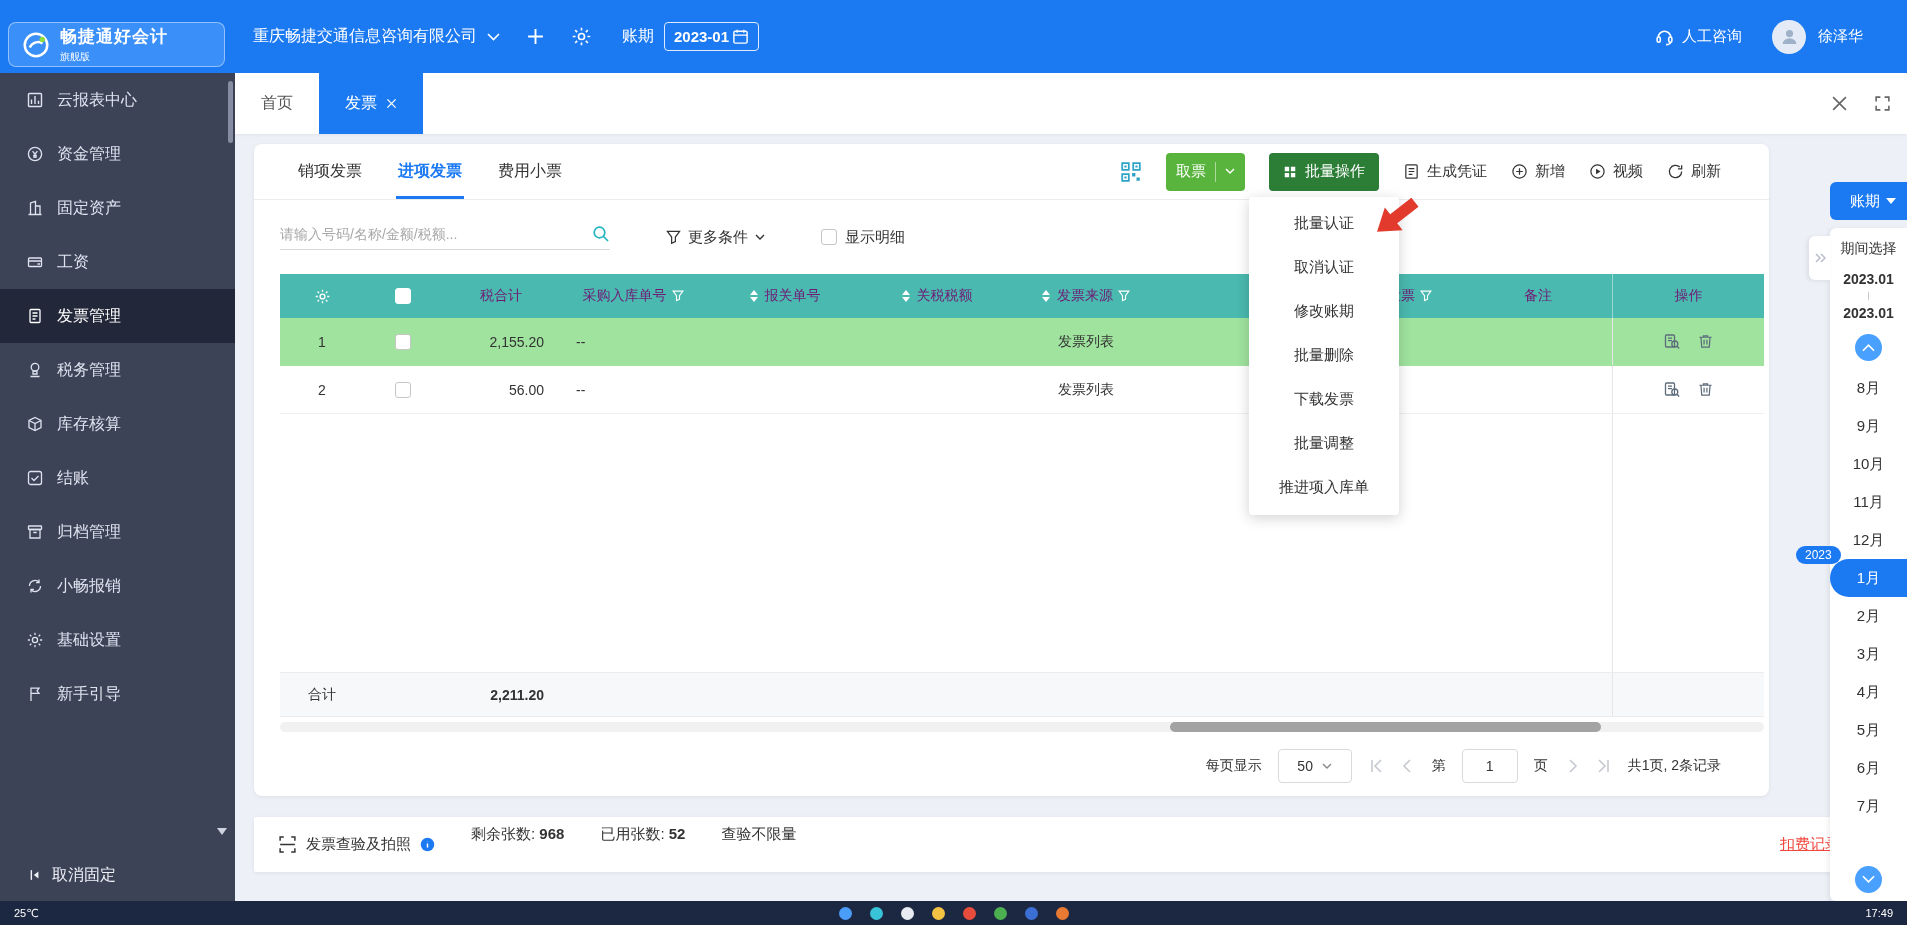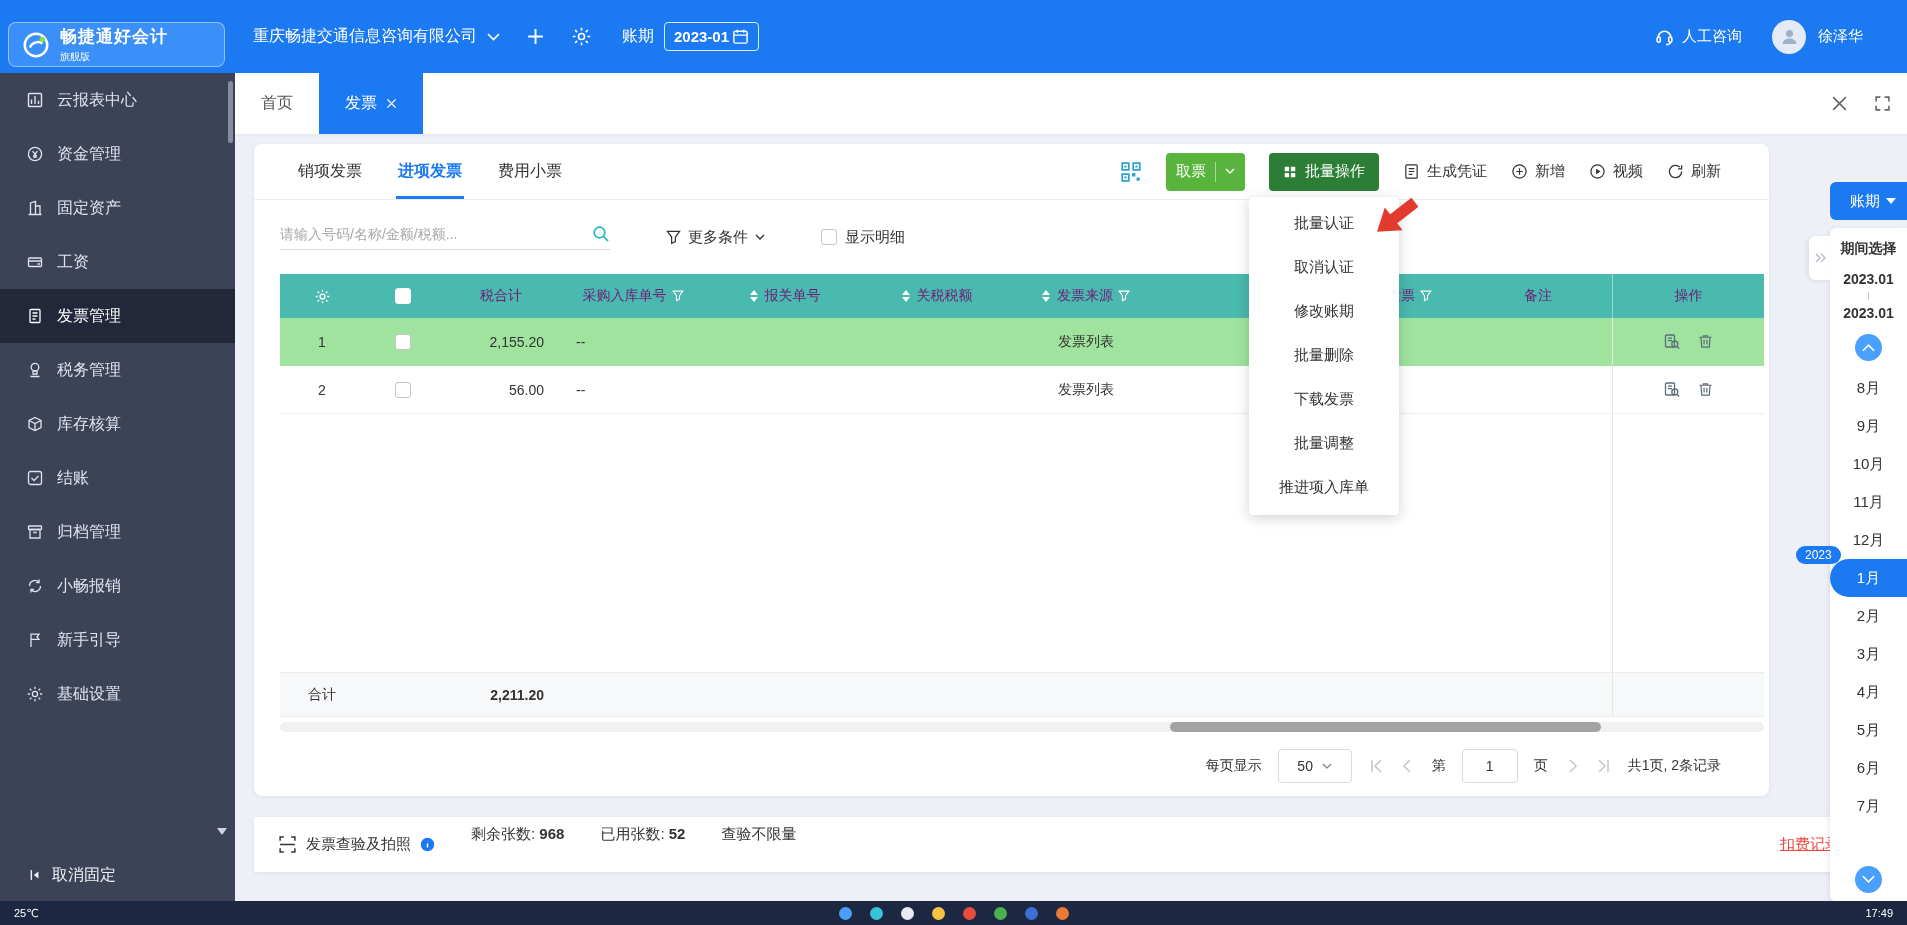--- a/index.html
+++ b/index.html
@@ -109,21 +109,21 @@
 .mf-right{margin-left:auto;display:flex;align-items:center;gap:20px}
 .link-red{color:#f0483e;text-decoration:underline}
 .link-blue{color:#1b79f2;text-decoration:underline}
 
 
 .period-rail{width:77px;flex:0 0 auto;display:flex;flex-direction:column;position:relative}
 .period-btn{margin-top:48px;margin-left:auto;width:86px;height:38px;background:#1b79f2;color:#fff;border-radius:6px 0 0 6px;display:flex;align-items:center;justify-content:center;gap:6px;font-size:15px}
 .caret-dn{width:0;height:0;border-left:5px solid transparent;border-right:5px solid transparent;border-top:6px solid #fff}
 .period-panel{flex:1;margin-top:8px;background:#fff;border-radius:6px 0 0 6px;box-shadow:-2px 1px 5px rgba(0,0,0,.07);position:relative;display:flex;flex-direction:column;align-items:center;padding-top:8px}
 .collapse-tab{position:absolute;left:-21px;top:8px;width:21px;height:44px;background:#fff;border-radius:6px 0 0 6px;box-shadow:-2px 1px 4px rgba(0,0,0,.08);display:flex;align-items:center;justify-content:center;color:#b7bdc9}
-.pp-title{font-size:14px;font-weight:bold;color:#333;margin:4px 0 10px}
+.pp-title{font-size:14px;font-weight:normal;color:#333;margin:4px 0 10px}
 .pp-date{font-size:14px;font-weight:bold;color:#333;line-height:22px}
 .pp-sep{width:1px;height:8px;background:#c9c9c9;margin:2px 0}
 .circle-btn{width:27px;height:27px;border-radius:50%;background:#4aa0fe;display:flex;align-items:center;justify-content:center;margin:10px 0 8px}
 .months{width:100%;display:flex;flex-direction:column}
 .month{height:38px;display:flex;align-items:center;justify-content:center;font-size:15px;color:#333;position:relative}
 .month.sel{background:#1b79f2;color:#fff;border-radius:19px 0 0 19px}
 .year-badge{position:absolute;left:-34px;top:-13px;background:#1b79f2;color:#fff;font-size:12px;padding:2px 9px;border-radius:10px;z-index:3}
 .circle-btn.bottom{margin:auto 0 8px}
 
 
@@ -293,33 +293,33 @@
             <svg width="18" height="18" viewBox="0 0 18 18" fill="none" stroke="currentColor" stroke-width="1.3">
               <path d="M3.5 9a5.5 5.5 0 0 1 9.4-3.9M14.5 9a5.5 5.5 0 0 1-9.4 3.9"></path>
               <path d="M13 2.6v2.9h-2.9M5 15.4v-2.9h2.9"></path>
             </svg>
           </span>
         <span data-interactable="false">小畅报销</span>
       </div>
       <div class="side-item" data-interactable="true">
         <span data-interactable="false">
             <svg width="18" height="18" viewBox="0 0 18 18" fill="none" stroke="currentColor" stroke-width="1.3">
-              <path d="M5 16V2.5M5 3.2h8l-2 2.6 2 2.6H5"></path>
-            </svg>
-          </span>
-        <span data-interactable="false">新手引导</span>
-      </div>
-      <div class="side-item" data-interactable="true">
-        <span data-interactable="false">
-            <svg width="18" height="18" viewBox="0 0 18 18" fill="none" stroke="currentColor" stroke-width="1.3">
               <circle cx="9" cy="9" r="2.6"></circle>
               <path d="M9 1.8v2.2M9 14v2.2M1.8 9H4M14 9h2.2M3.8 3.8l1.6 1.6M12.6 12.6l1.6 1.6M14.2 3.8l-1.6 1.6M5.4 12.6l-1.6 1.6"></path>
             </svg>
           </span>
         <span data-interactable="false">基础设置</span>
+      </div>
+      <div class="side-item" data-interactable="true">
+        <span data-interactable="false">
+            <svg width="18" height="18" viewBox="0 0 18 18" fill="none" stroke="currentColor" stroke-width="1.3">
+              <path d="M5 16V2.5M5 3.2h8l-2 2.6 2 2.6H5"></path>
+            </svg>
+          </span>
+        <span data-interactable="false">新手引导</span>
       </div>
       <div class="side-unpin" data-interactable="true">
         <span data-interactable="false">
             <svg width="16" height="16" viewBox="0 0 18 18">
               <path d="M6 3.5v11" stroke="currentColor" stroke-width="1.6" fill="none"></path>
               <path d="M14 5.2L8.8 9l5.2 3.8z" fill="currentColor"></path>
             </svg>
           </span>
         <span data-interactable="false">取消固定</span>
       </div>

